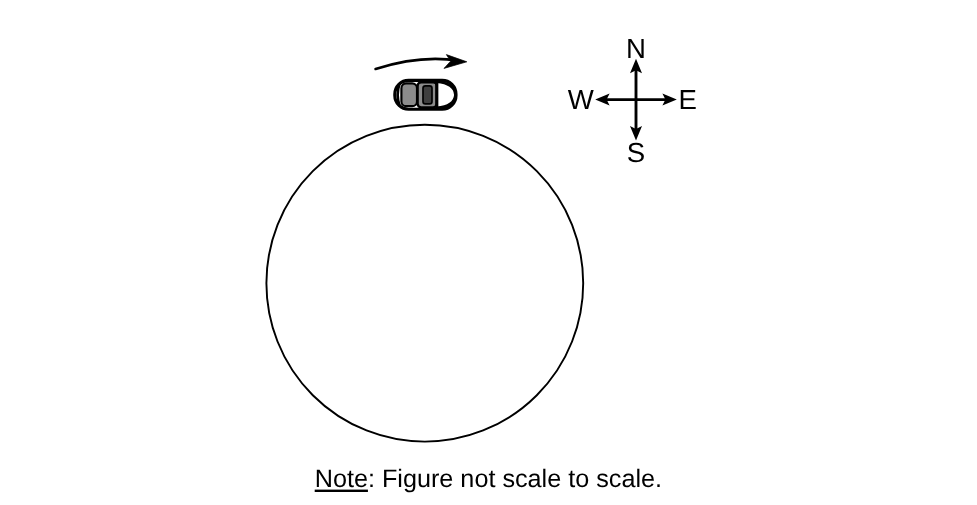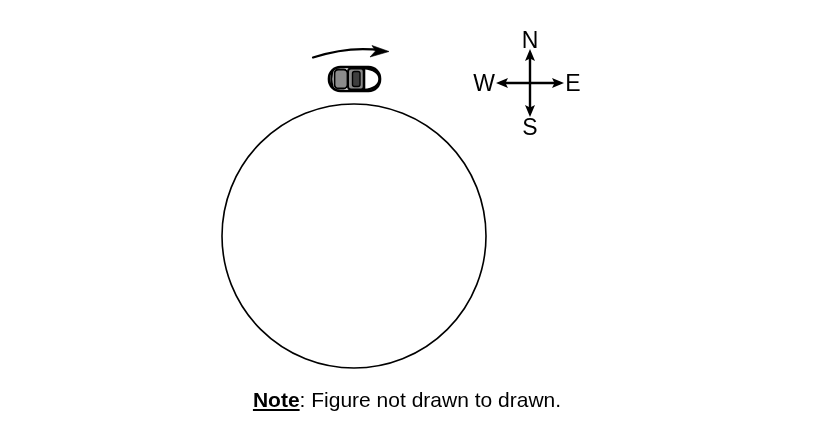--- a/index.html
+++ b/index.html
@@ -42,21 +42,20 @@
     text-align: center;
     font-family: "Liberation Sans", sans-serif;
     font-size: 21px;
     line-height: 28px;
     color: #000000;
     white-space: nowrap;
   }
   .note-word {
     text-decoration: underline;
     text-underline-offset: 2px;
-    font-weight: bold;
   }
 </style>
 </head>
 <body style="background: rgb(255, 255, 255);">
 
 <div id="figure-root">
 
   <svg id="figure-svg" width="814" height="421" viewBox="0 0 814 421">
 
     <circle id="track-circle" cx="354" cy="236" r="132" fill="none" stroke="#000000" stroke-width="1.6"></circle>
@@ -99,16 +98,16 @@
 
       <text class="svg-label" x="530" y="48" text-anchor="middle" style="font-size: 23px;">N</text>
       <text class="svg-label" x="530" y="135" text-anchor="middle" style="font-size: 23px;">S</text>
       <text class="svg-label" x="573" y="91" text-anchor="middle" style="font-size: 23px;">E</text>
       <text class="svg-label" x="484" y="91" text-anchor="middle" style="font-size: 23px;">W</text>
     </g>
 
   </svg>
 
   <div class="note-layer">
-    <span class="note-word">Note</span><span>: </span><span>Figure not drawn to drawn.</span>
+    <span class="note-word">Note</span><span>: </span><span>Figure not scale to scale.</span>
   </div>
 
 </div>
 
 </body></html>

